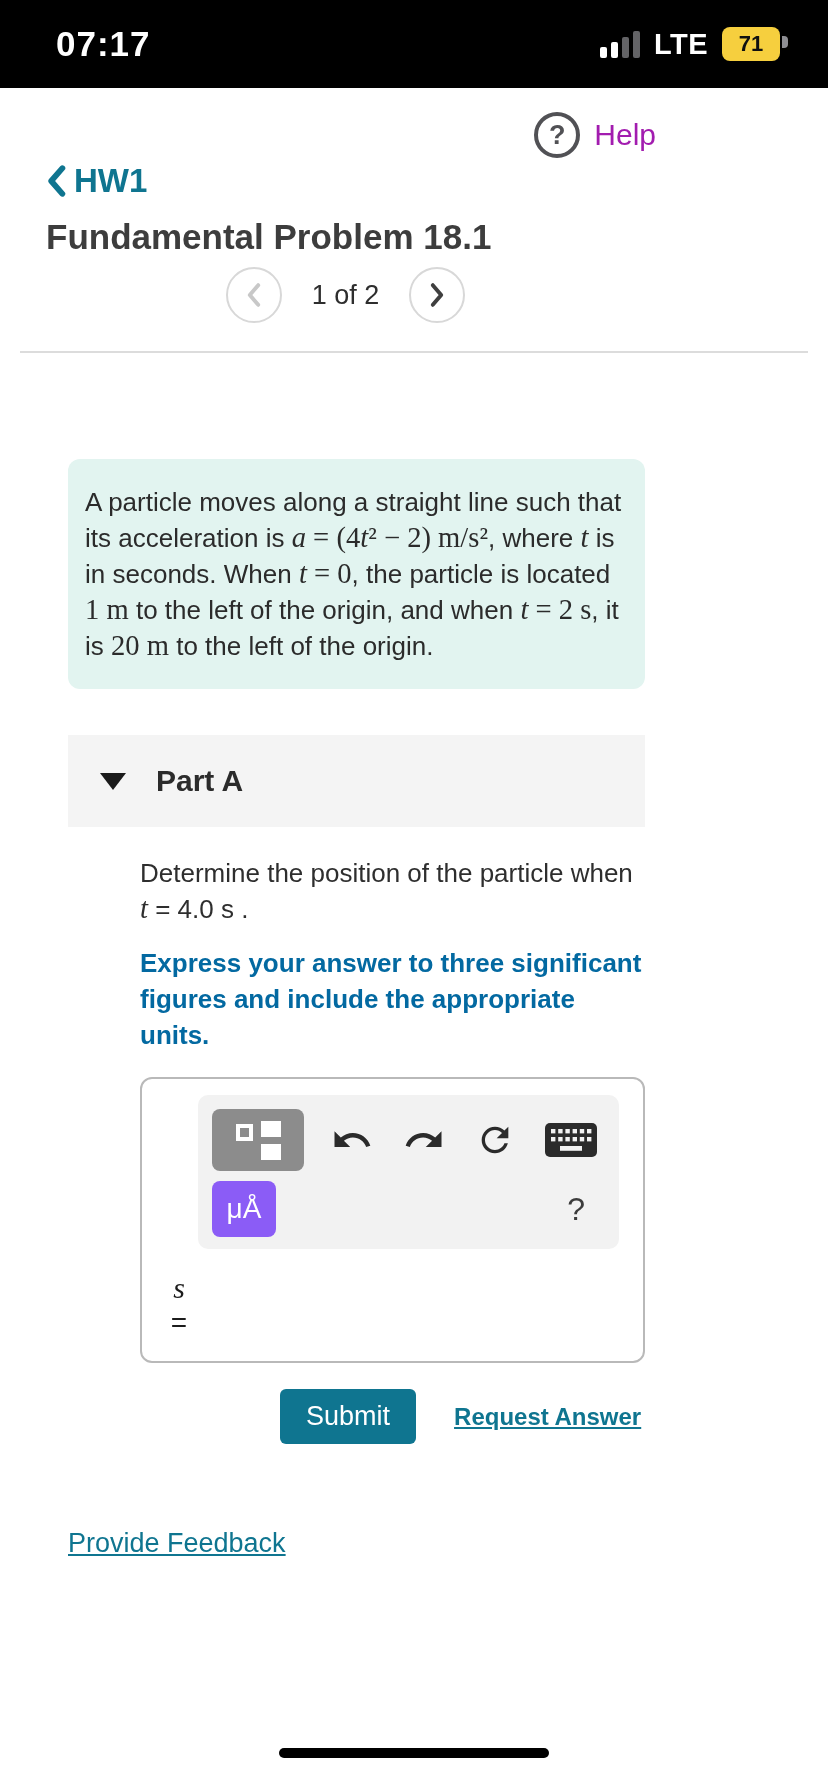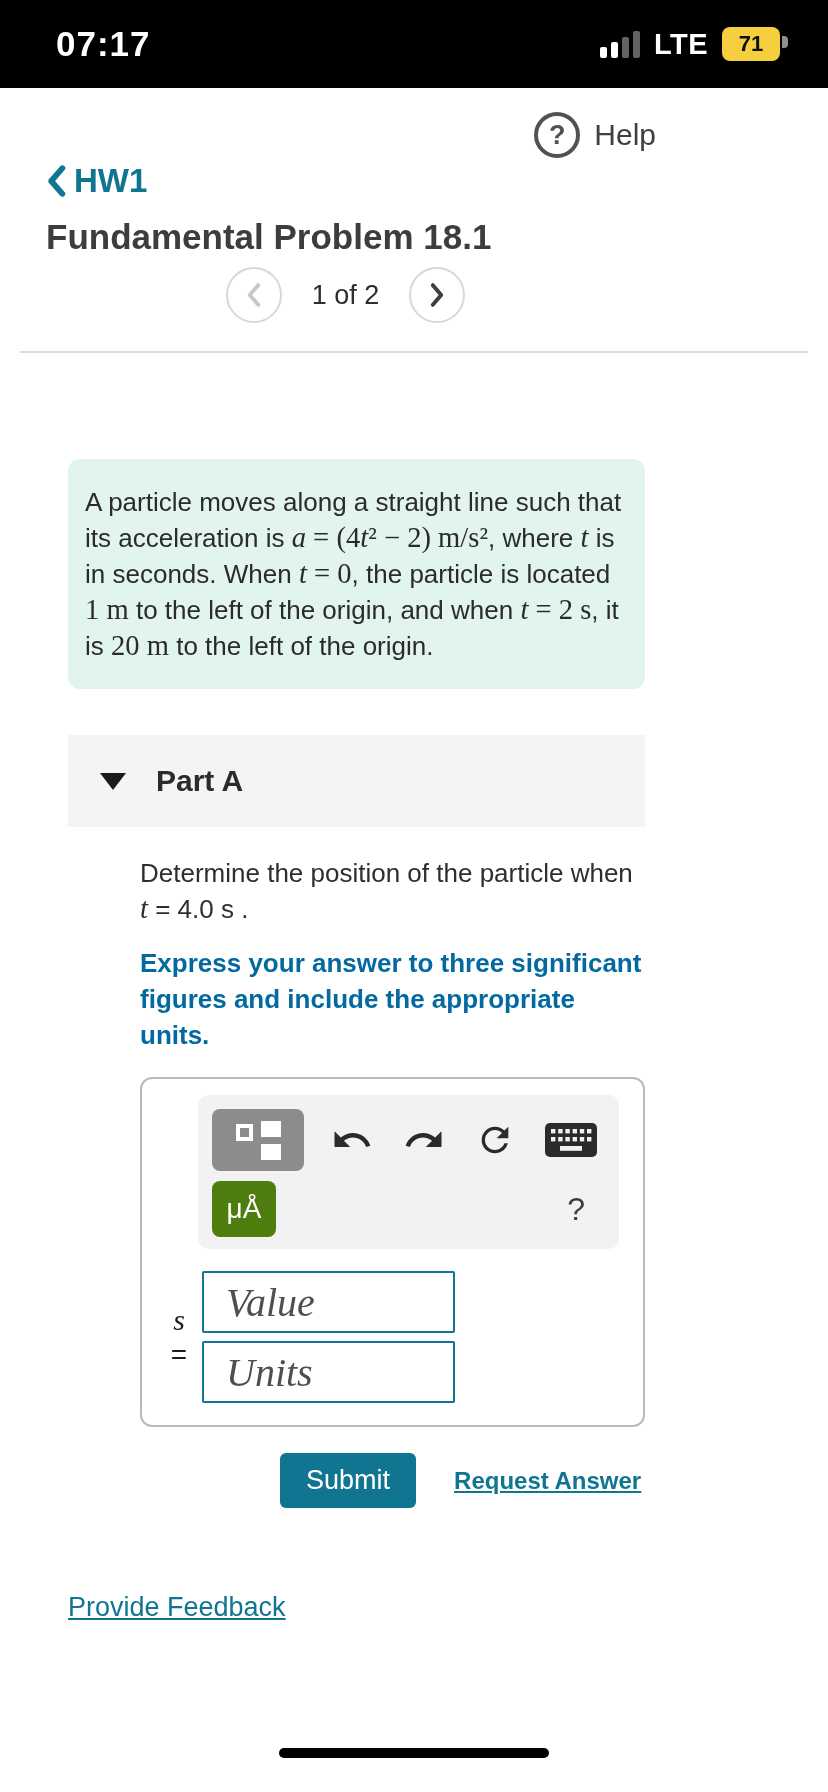--- a/index.html
+++ b/index.html
@@ -28,21 +28,21 @@
   .battery .pct { font-size:22px; font-weight:bold; color:#101010; }
   .battery .nub { position:absolute; right:-8px; top:9px; width:6px; height:12px;
     background:#8e8e93; border-radius:0 4px 4px 0; }
 
   
   .help-row { margin:24px 172px 0 0; display:flex; justify-content:flex-end; }
   .help-btn { display:flex; align-items:center; gap:14px; cursor:pointer; }
   .help-circle { width:46px; height:46px; border:4px solid #515155; border-radius:50%;
     display:flex; align-items:center; justify-content:center;
     font-size:27px; font-weight:bold; color:#515155; }
-  .help-text { font-size:30px; color:#404040; }
+  .help-text { font-size:30px; color:#a21caf; }
 
   .back-link { margin:4px 0 0 46px; display:inline-flex; align-items:center; gap:8px;
     font-size:33px; font-weight:bold; cursor:pointer; }
   .page-title { margin:16px 0 0 46px; font-size:35px; font-weight:bold; color:#3d3d3d; }
 
   .pagination { margin:10px 0 0 46px; width:599px; display:flex; align-items:center;
     justify-content:center; gap:30px; }
   .pg-circle { width:56px; height:56px; border-radius:50%; border:2px solid #d8d8d8;
     background:#fff; display:flex; align-items:center; justify-content:center; cursor:pointer; }
   .pg-label { font-size:27px; color:#2e2e2e; }
@@ -73,21 +73,21 @@
     padding:14px 18px 12px 14px; }
   .tb-row { display:flex; align-items:center; }
   .tb-row2 { margin-top:10px; }
   .tpl-btn { width:92px; height:62px; background:#8c8c8c; border-radius:8px;
     display:flex; align-items:center; justify-content:center; gap:8px; cursor:pointer; }
   .tpl-hollow { width:17px; height:17px; border:4px solid #fff; margin-bottom:16px; }
   .tpl-frac { display:flex; flex-direction:column; gap:7px; }
   .tpl-frac div { width:20px; height:16px; background:#fff; }
   .tb-icons { margin-left:auto; display:flex; align-items:center; gap:30px; padding-right:4px; }
   .tb-icon { cursor:pointer; display:flex; align-items:center; justify-content:center; }
-  .mu-btn { width:64px; height:56px; background:#4d7c0f; border-radius:8px; border:none;
+  .mu-btn { width:64px; height:56px; background:#8b5cf6; border-radius:8px; border:none;
     color:#fff; font-size:28px; font-family:"Liberation Sans",sans-serif; cursor:pointer; }
   .tb-help { margin-left:auto; margin-right:16px; font-size:32px; color:#3c3c3c; cursor:pointer; }
 
   .answer-row { margin-top:22px; display:flex; align-items:center; }
   .ans-prefix { width:46px; display:flex; flex-direction:column; align-items:center;
     gap:2px; color:#1c1c1c; }
   .ans-prefix .sym { font-family:"Liberation Serif", serif; font-style:italic; font-size:30px; }
   .ans-prefix .eq { font-size:28px; }
   .fields { display:flex; flex-direction:column; gap:8px; }
   .ans-input { width:253px; height:62px; border:2px solid #0f7590; border-radius:2px;
@@ -234,24 +234,20 @@
         <button class="mu-btn">μÅ</button>
         <span class="tb-help">?</span>
       </div>
     </div>
 
     <div class="answer-row">
       <div class="ans-prefix">
         <span class="sym">s</span>
         <span class="eq">=</span>
       </div>
-      <div class="fields">
-        <input class="ans-input" type="text" placeholder="Value" style="">
-        <input class="ans-input" type="text" placeholder="Units" style="">
-      </div>
     </div>
   </div>
 
   <div class="actions-row">
     <button class="submit-btn" style="background:#0f7590;">Submit</button>
     <span class="request-link accent">Request Answer</span>
   </div>
 </div>
 
 

